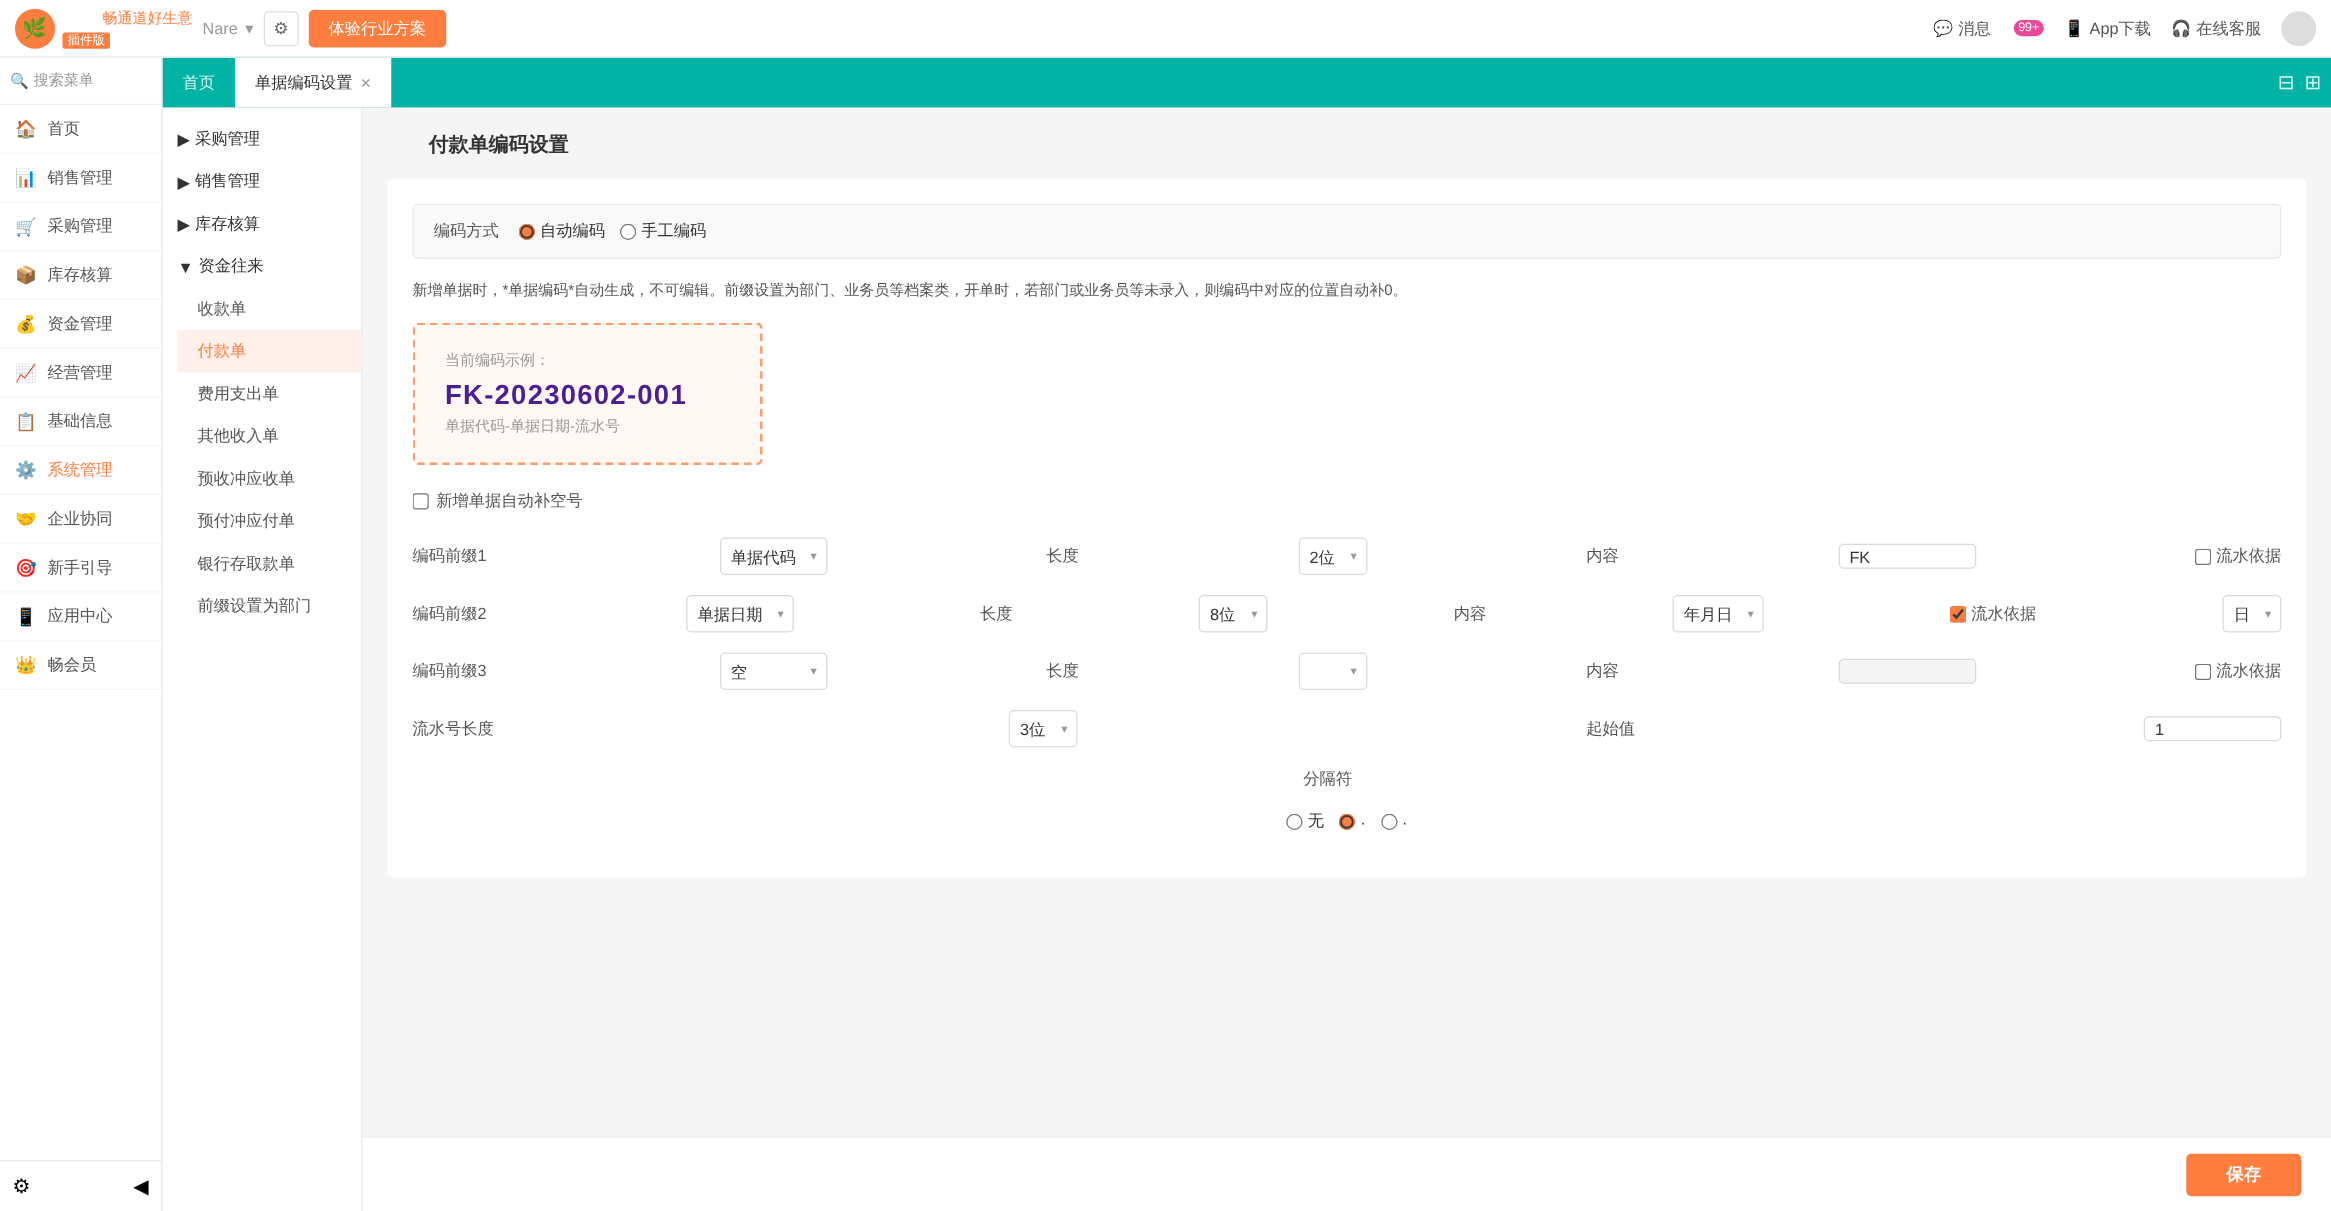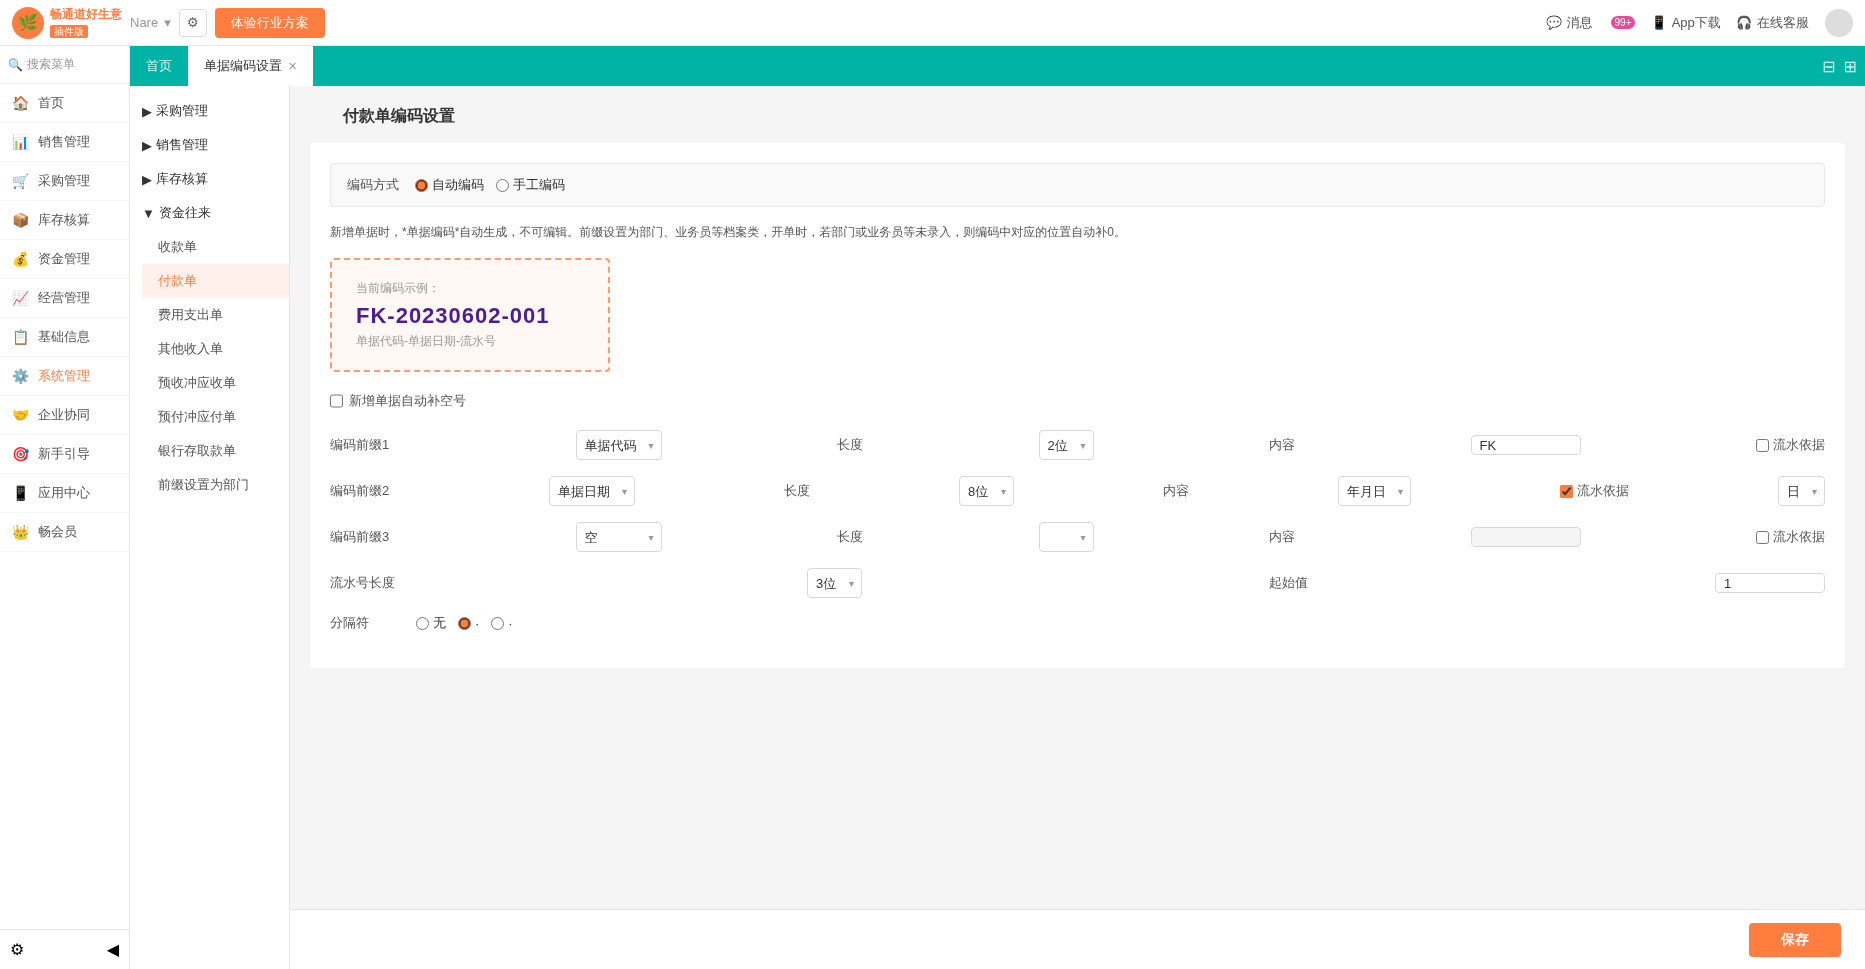--- a/index.html
+++ b/index.html
@@ -190,21 +190,21 @@
       font-size: 13px;
       color: #333;
       background: #fff;
     }
     .form-input:disabled { background: #f5f5f5; color: #999; }
     .form-text { font-size: 13px; color: #555; }
     .checkbox-item { display: flex; align-items: center; gap: 4px; font-size: 13px; color: #555; }
     .checkbox-input { accent-color: #ff7d3e; }
 
     
-    .separator-row { display: flex; align-items: center; gap: 16px; margin-bottom: 16px; }
+    .separator-row { display: flex; align-items: center; gap: 16px; margin-bottom: 16px; flex-direction: column; }
 
     
     .save-footer {
       height: 60px;
       background: #fff;
       border-top: 1px solid #e8e8e8;
       display: flex;
       align-items: center;
       justify-content: flex-end;
       padding: 0 24px;
@@ -249,21 +249,21 @@
     }
   </style>
 </head>
 <body>
 
 <div class="topbar">
   <div class="topbar-left">
     <div class="logo-area">
       <div class="logo-icon">🌿</div>
       <div>
-        <div style="font-size:12px;color:#ff7d3e;font-weight:700;">畅通道好生意</div>
+        <div style="font-size:12px;color:#ff7d3e;font-weight:400;margin-left:32px;">畅通道好生意</div>
         <span class="logo-tag">插件版</span>
       </div>
     </div>
     <div class="topbar-nav">
       <span class="topbar-breadcrumb">Nare</span>
       <span class="topbar-arrow">▾</span>
     </div>
     <div class="topbar-btn-group">
       <button class="gear-btn">⚙</button>
       <button class="primary-btn">体验行业方案</button>

